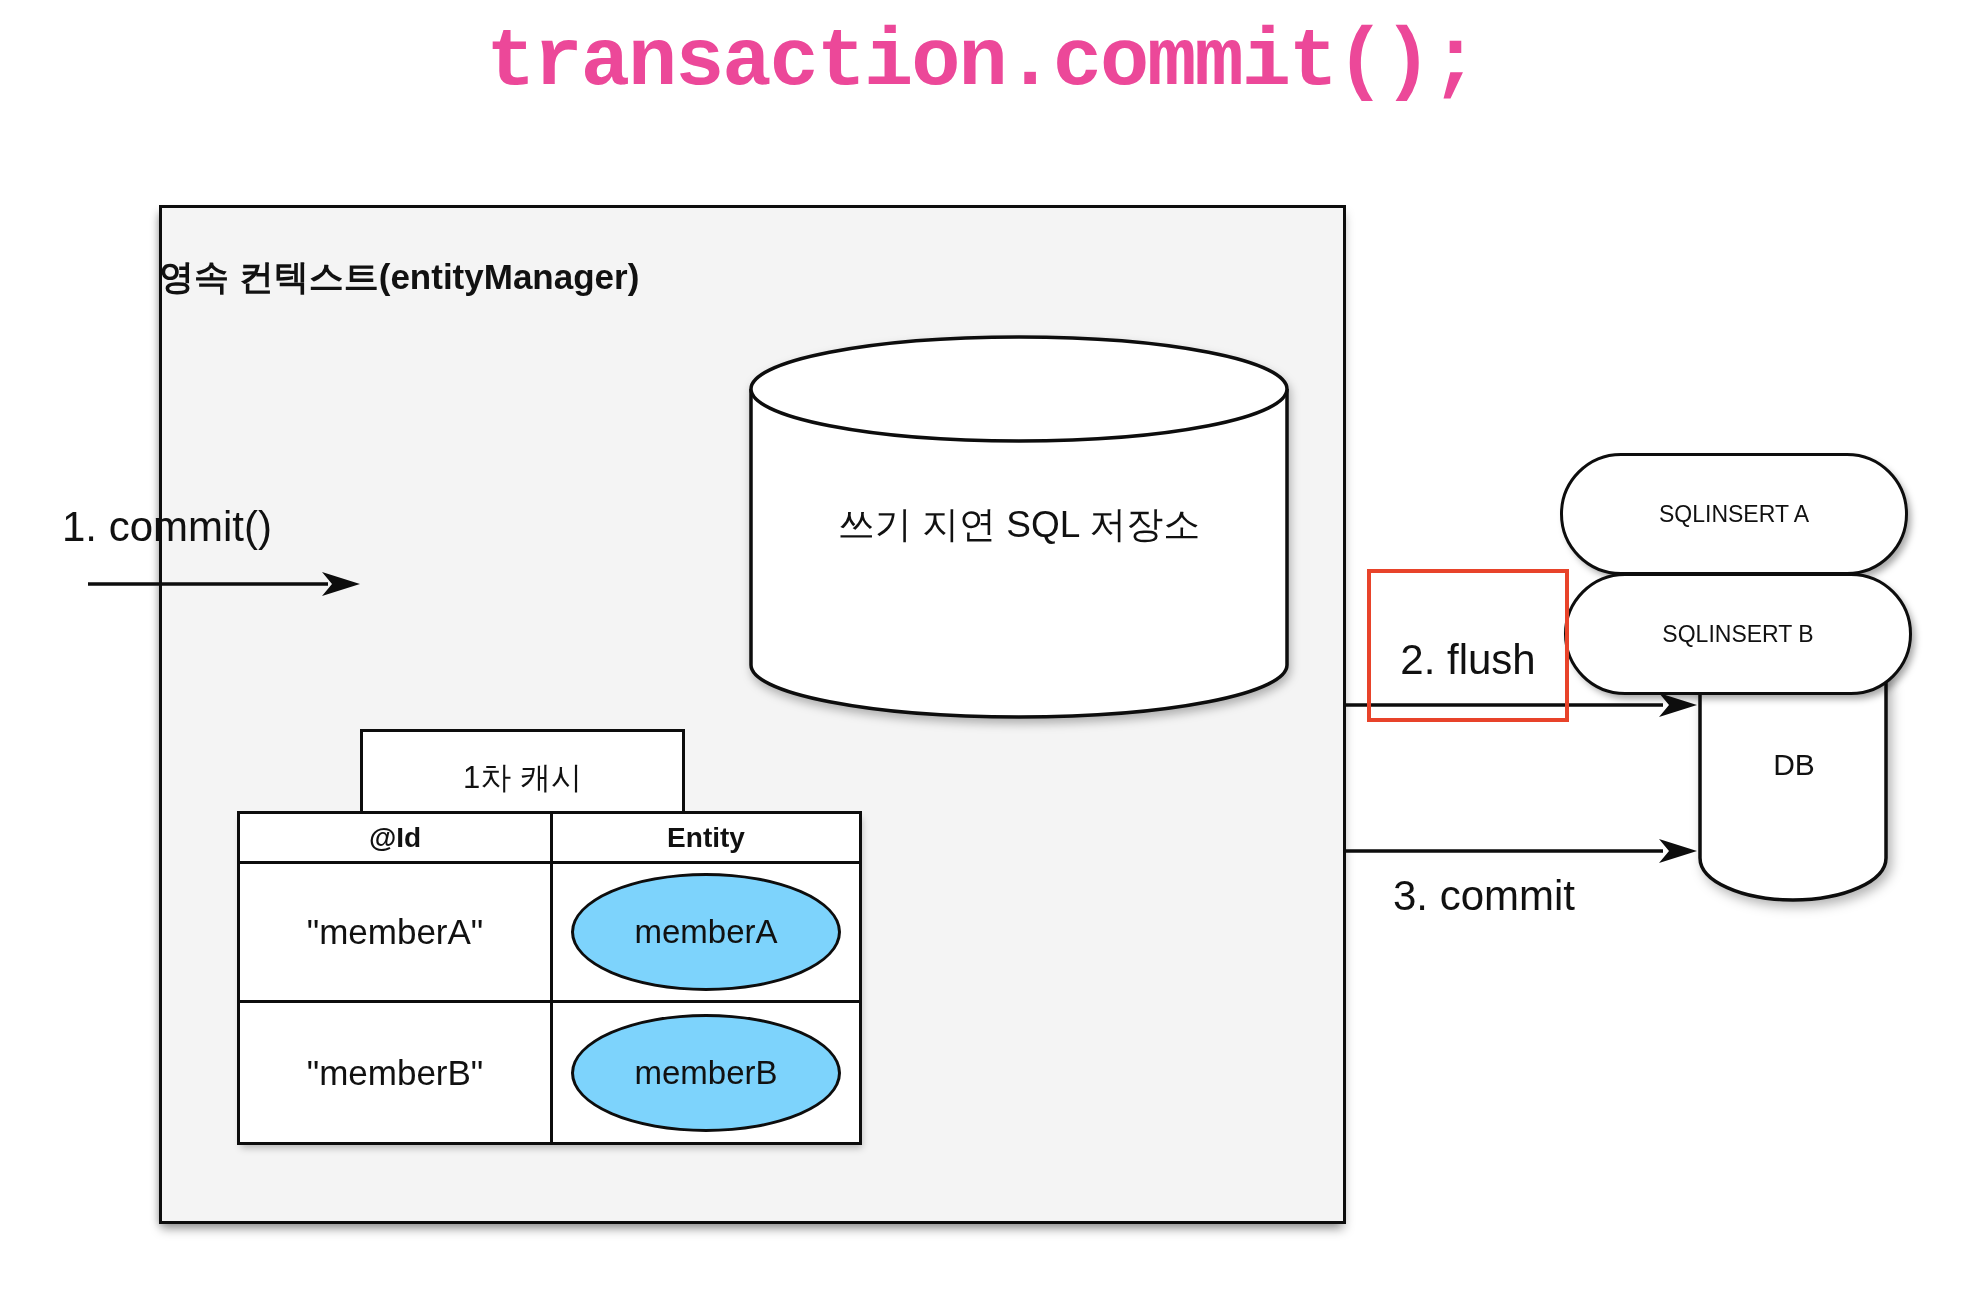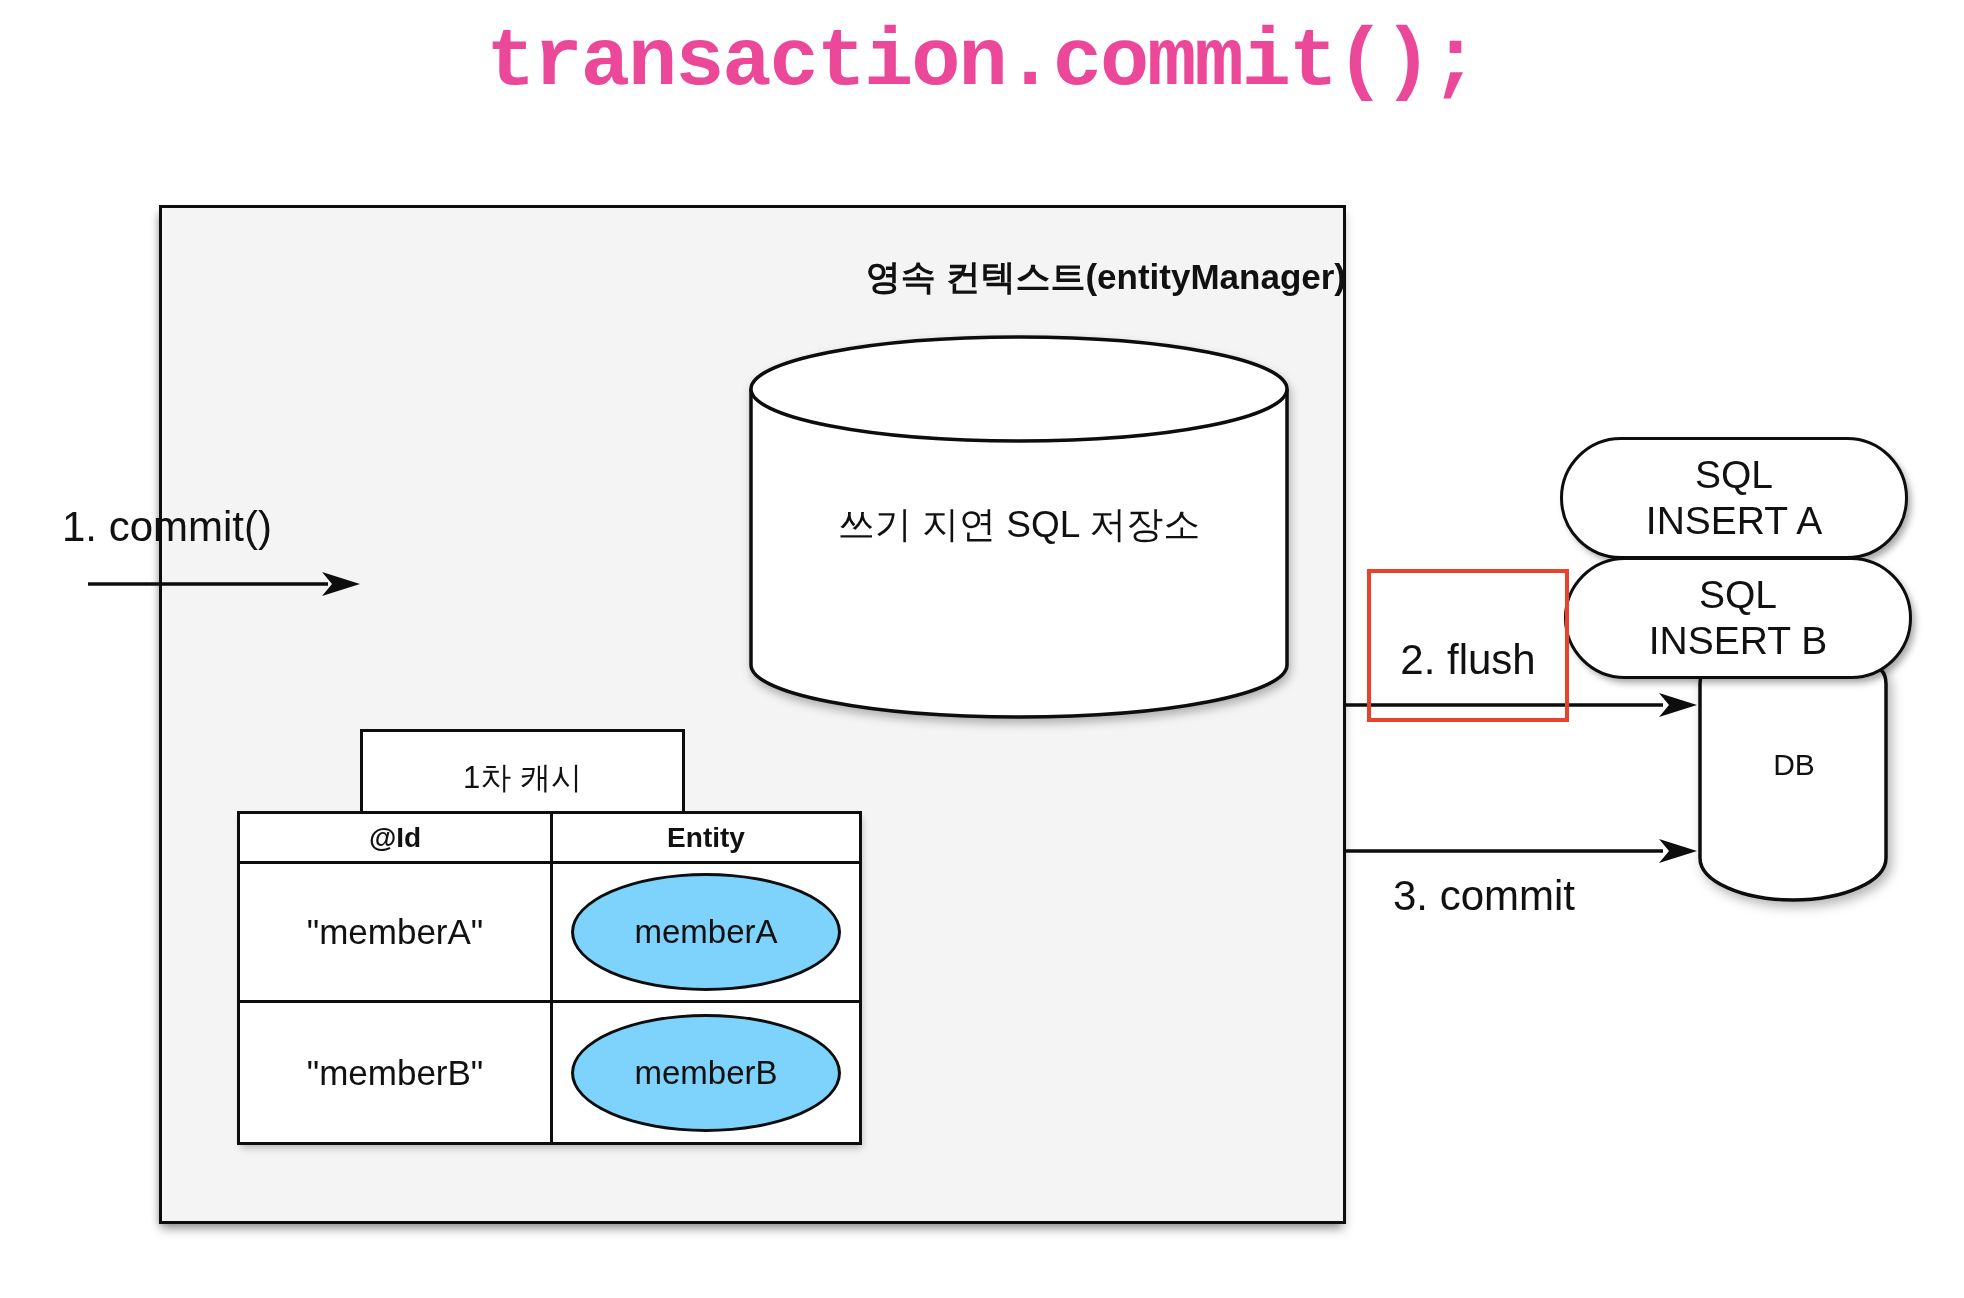--- a/index.html
+++ b/index.html
@@ -27,21 +27,21 @@
   }
 
   .pc-box {
     left: 159px; top: 205px; width: 1187px; height: 1019px;
     background: #f4f4f4;
     border: 3px solid #0d0d0d;
     box-shadow: 0 7px 10px -2px rgba(0,0,0,0.35), -4px 4px 8px -4px rgba(0,0,0,0.25);
   }
   .pc-label {
     left: 159px; top: 254px; width: 1187px;
-    text-align: right;
+    text-align: left;
     font-size: 35px;
     font-weight: bold;
     white-space: nowrap;
   }
 
   .cyl-svg { left: 748px; top: 332px; filter: drop-shadow(2px 5px 5px rgba(0,0,0,0.28)); }
   .cyl-label {
     left: 748px; top: 500px; width: 542px;
     text-align: center;
     font-size: 37px;
@@ -87,26 +87,27 @@
     background: #7dd3fc;
     display: flex; align-items: center; justify-content: center;
     font-size: 33px;
   }
 
   .pill {
     width: 348px; height: 122px;
     background: #ffffff;
     border: 3.5px solid #0d0d0d;
     border-radius: 61px;
-    display: flex; flex-direction: column;
+    display: flex; 
     align-items: center; justify-content: center;
-    font-size: 39px;
+    font-size: 23px;
     line-height: 46px;
     box-shadow: 4px 5px 7px -1px rgba(0,0,0,0.35);
     white-space: nowrap;
+    margin-top: 16px;
   }
   .pill-a { left: 1560px; top: 437px; }
   .pill-b { left: 1564px; top: 557px; }
 
   .db-svg { left: 1698px; top: 662px; filter: drop-shadow(4px 5px 6px rgba(0,0,0,0.3)); }
   .db-label {
     left: 1698px; top: 748px; width: 192px;
     text-align: center;
     font-size: 30px;
   }

